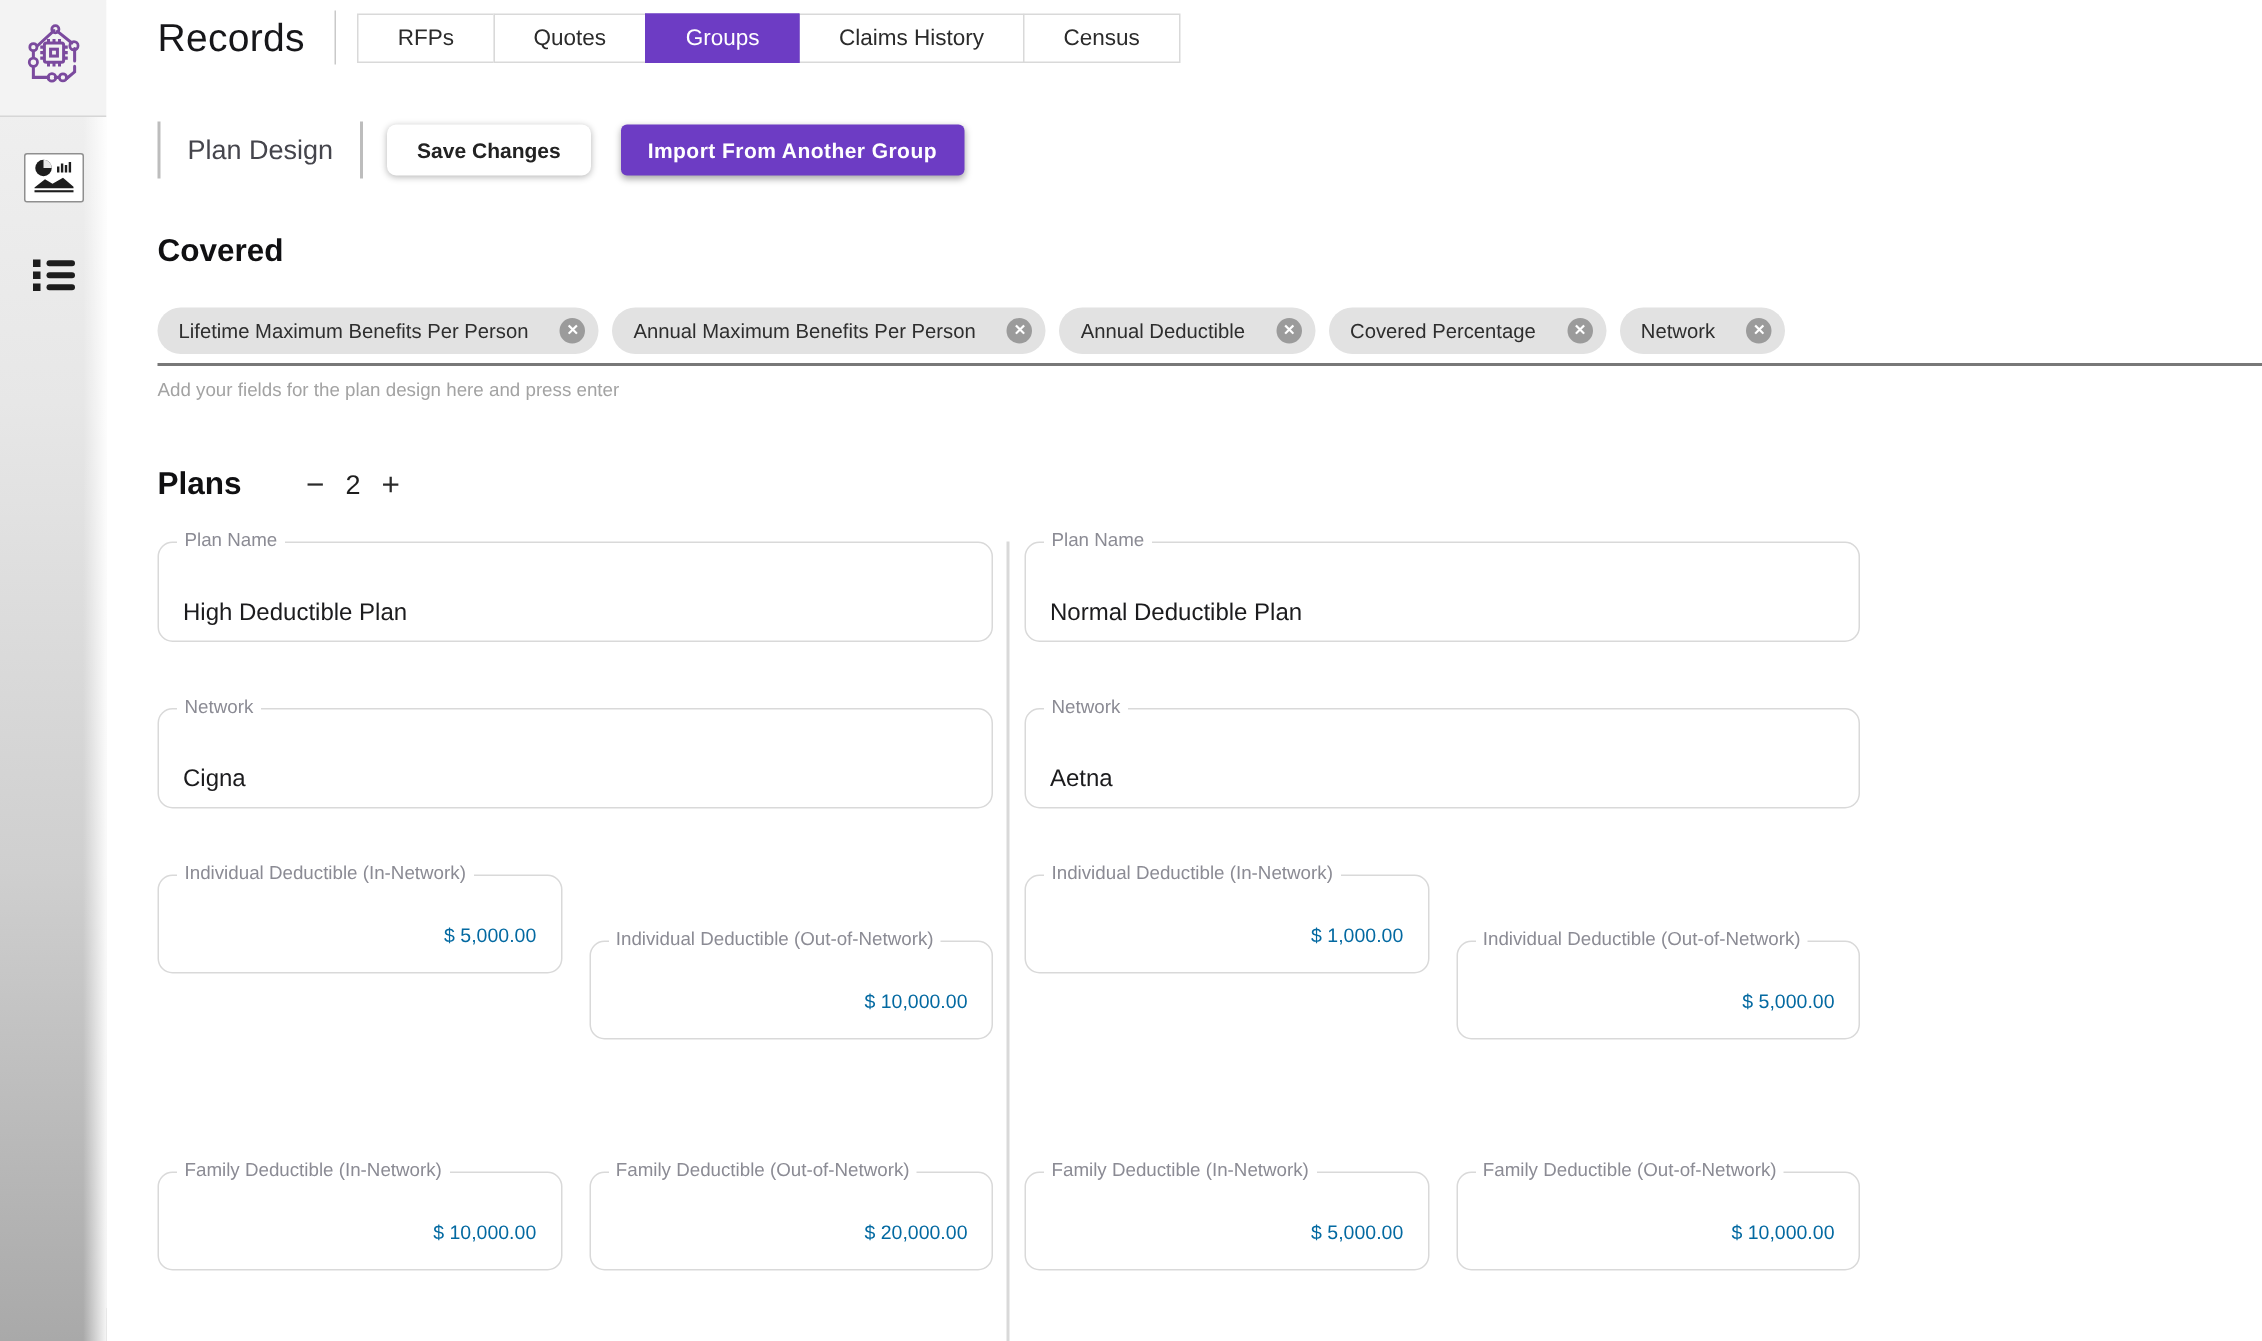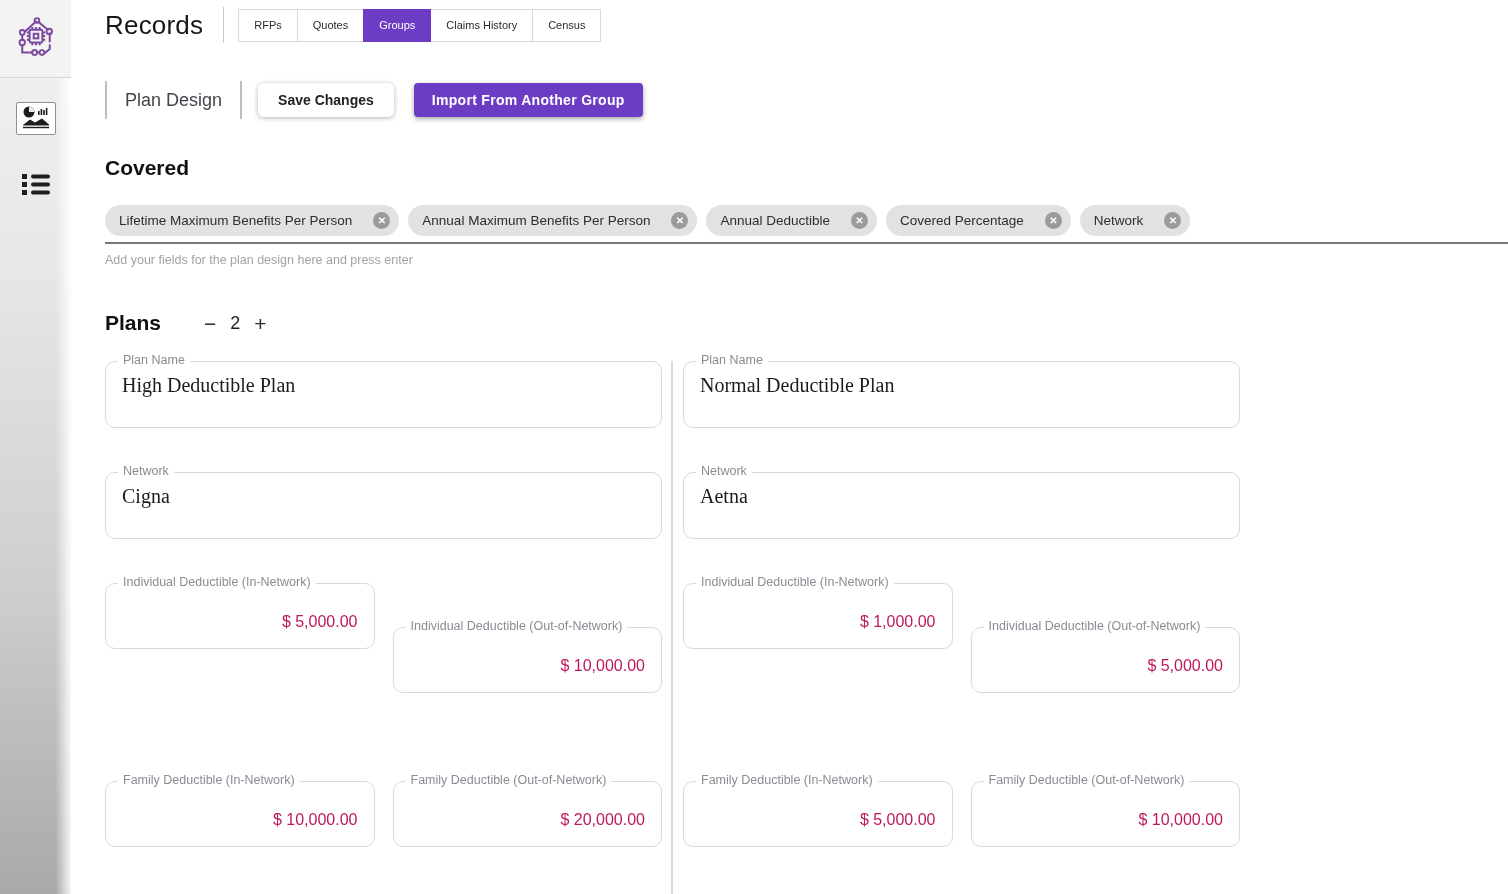--- a/index.html
+++ b/index.html
@@ -27,23 +27,23 @@
 
   
   .main { position:absolute; left:71px; top:0; width:1437px; height:872px; background:#fff; padding-left:34px; }
 
   
   .header-row { display:flex; align-items:center; margin-top:6px; height:38px; }
   .page-title { font-size:26px; font-weight:500; color:#17171a; letter-spacing:0.2px; }
   .title-divider { width:1px; height:36px; background:#c9c9c9; margin:0 14px 0 20px; }
   .tabs { display:flex; }
   .tab {
-    height:33px; display:flex; align-items:center; padding:0 15px;
+    height:33px; display:flex; align-items:center; padding:0 26px;
     border:1px solid #d9d9d9; margin-left:-1px; background:#fff;
-    font-size:11px; color:#2b2b2b; cursor:pointer; white-space:nowrap;
+    font-size:15px; color:#2b2b2b; cursor:pointer; white-space:nowrap;
   }
   .tab:first-child { margin-left:0; }
   .tab.active { background:#6d3cc4; border-color:#6d3cc4; color:#fff; z-index:1; }
 
   
   .toolbar-row { display:flex; align-items:center; margin-top:36px; height:40px; }
   .vbar { width:2px; height:38px; background:#bdbdbd; }
   .section-title { font-size:18px; color:#45454c; margin:0 18px; }
   .btn-save {
     height:34px; padding:0 20px; margin-left:16px; background:#fff; border:none; border-radius:6px;
@@ -81,24 +81,24 @@
   .plans-row { display:flex; margin-top:26px; min-height:549px; align-items:stretch; }
   .plan-col { width:557px; }
   .plan-divider { width:2px; background:#d9d9d9; margin:0 10px 0 9px; }
 
   .field { position:relative; height:67px; border:1px solid #d9d9d9; border-radius:10px; background:#fff; }
   .field + .field, .money-grid { margin-top:44px; }
   .flabel {
     position:absolute; top:-9px; left:12px; background:#fff; padding:0 5px;
     font-size:12.5px; color:#8b8b94; line-height:1.25; max-width:232px;
   }
-  .fvalue { position:absolute; left:16px; bottom:30px; font-size:20px; color:#1b1b1d;font-family:Liberation Serif, serif; }
+  .fvalue { position:absolute; left:16px; bottom:9px; font-size:16px; color:#1b1b1d; }
   .money-grid { display:grid; grid-template-columns:1fr 1fr; column-gap:18px; row-gap:44px; }
   .money-grid .field { height:66px; }
-  .mvalue { position:absolute; right:16px; bottom:17px; font-size:16px; color:#be185d; }
+  .mvalue { position:absolute; right:16px; bottom:17px; font-size:13px; color:#0369a1; }
 </style>
 </head>
 <body>
 
 <div class="sidebar">
   <div class="logo-box">
     <span>
       <svg width="44" height="46" viewBox="0 0 48 50" fill="none">
         <g stroke="#7b4a9e" stroke-width="2.2" stroke-linecap="round">
           <path d="M12 19 L24 8"></path>

